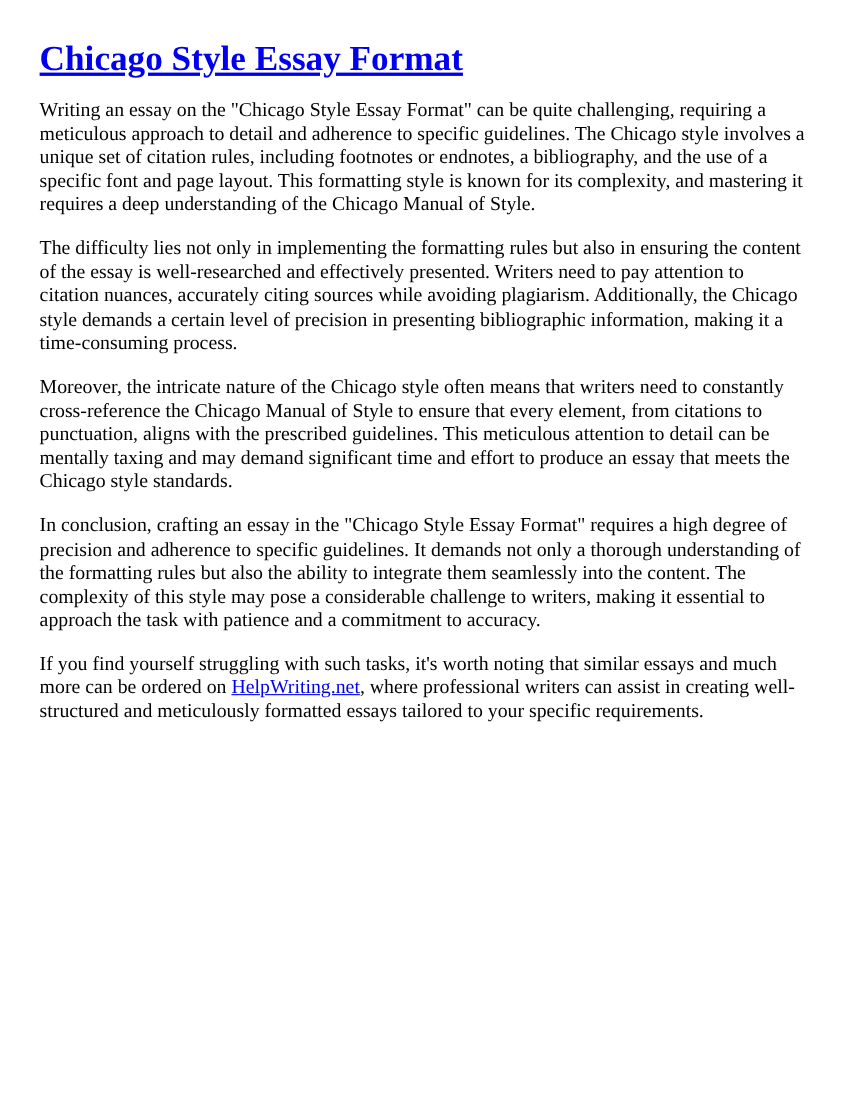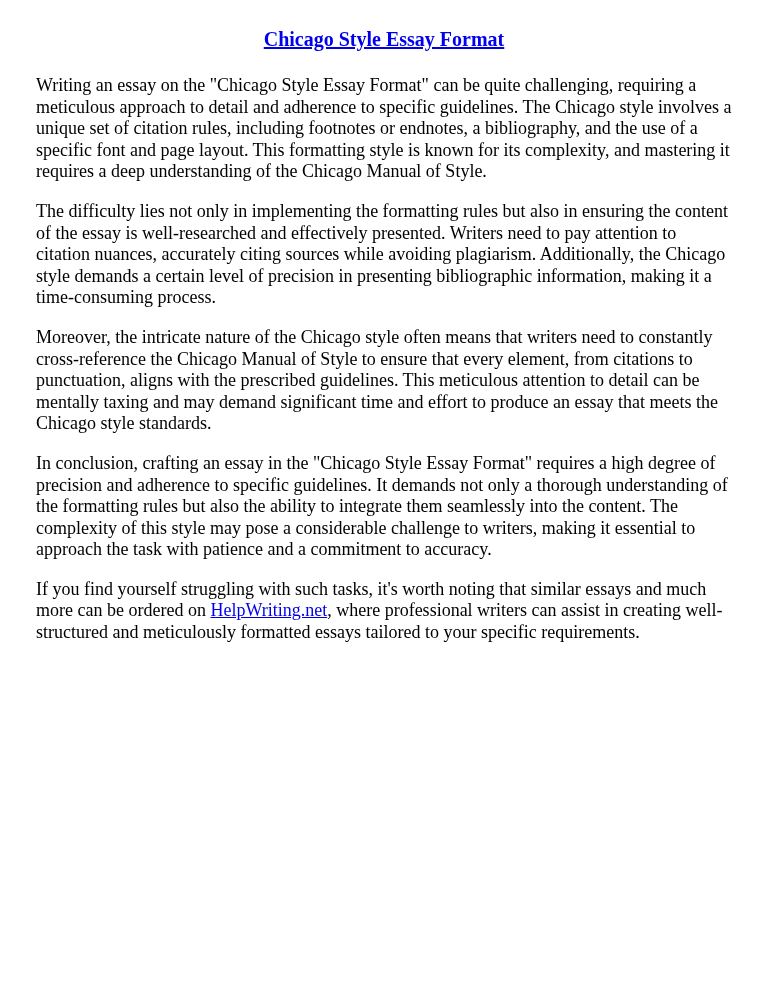--- a/index.html
+++ b/index.html
@@ -3,23 +3,23 @@
 <meta charset="utf-8">
 <style>
   html, body { margin: 0; padding: 0; background: #ffffff; }
   body {
     width: 768px; height: 994px; overflow: hidden;
     font-family: "Liberation Serif", "DejaVu Serif", serif;
     color: #000000;
   }
   .page { padding: 0 36px 0 36px; }
   h1 {
-    margin: 0; padding-top: 20px;
-    text-align: center;
-    font-size: 20px; line-height: 38px; font-weight: bold;
+    margin: 0; padding-top: 34px;
+    text-align: left;
+    font-size: 32px; line-height: 38px; font-weight: bold;
   }
   h1 a { color: #0000ee; text-decoration: underline; }
   p {
     margin: 18px 0 0 0;
     font-size: 18px; line-height: 21.6px;
   }
   p.first { margin-top: 17px; }
   a.inline { color: #0000ee; font-weight: normal; text-decoration: underline; }
 </style>
 </head>

